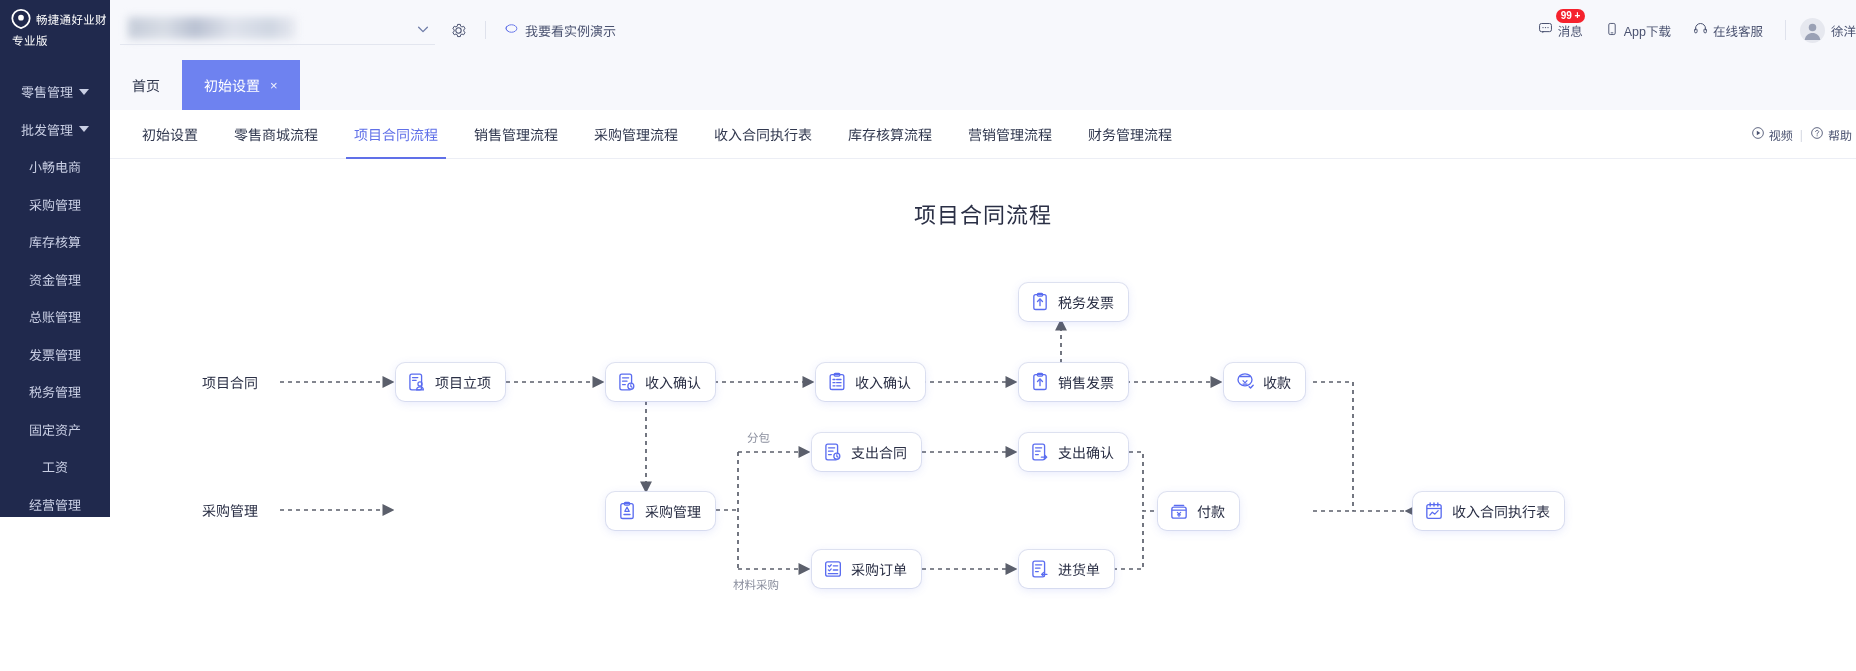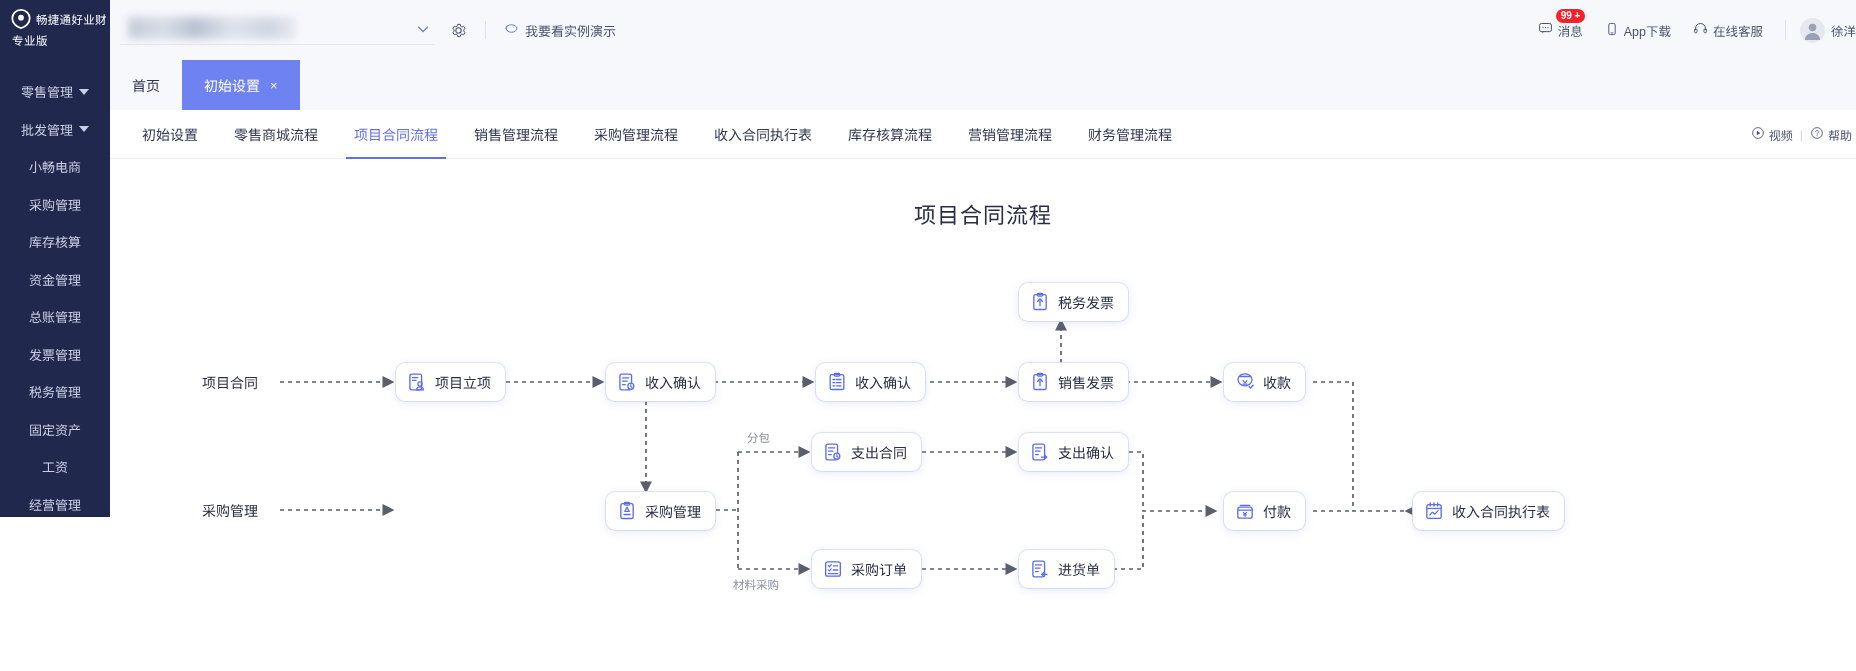--- a/index.html
+++ b/index.html
@@ -636,21 +636,21 @@
             <rect x="3.5" y="2.6" width="14" height="18.8" rx="2.2" fill="none" stroke="#5a6cf0" stroke-width="1.6"></rect>
             <line x1="6.6" y1="7" x2="14" y2="7" stroke="#5a6cf0" stroke-width="1.5" stroke-linecap="round"></line>
             <line x1="6.6" y1="11" x2="12" y2="11" stroke="#5a6cf0" stroke-width="1.5" stroke-linecap="round"></line>
             <line x1="6.6" y1="15" x2="10" y2="15" stroke="#5a6cf0" stroke-width="1.5" stroke-linecap="round"></line>
             <path d="M20.4 18.4 h-6.4 m2.3 -2.4 l-2.4 2.4 l2.4 2.4" fill="none" stroke="#5a6cf0" stroke-width="1.5" stroke-linecap="round" stroke-linejoin="round"></path>
           </svg>
         </span>
         <span>进货单</span>
       </div>
 
-      <div class="node" style="left:1114px; top:253px;text-align:right;">
+      <div class="node" style="left:1048px; top:253px;text-align:right;">
         <span class="nicon">
           <svg width="20" height="20" viewBox="0 0 24 24">
             <path d="M6.4 5.2 h11.2" stroke="#5a6cf0" stroke-width="1.7" stroke-linecap="round"></path>
             <rect x="3.4" y="7.4" width="17.2" height="13.2" rx="2.4" fill="none" stroke="#5a6cf0" stroke-width="1.6"></rect>
             <line x1="3.4" y1="11" x2="20.6" y2="11" stroke="#5a6cf0" stroke-width="1.5"></line>
             <path d="M10 13.6 L12 15.6 L14 13.6" fill="none" stroke="#5a6cf0" stroke-width="1.4" stroke-linecap="round" stroke-linejoin="round"></path>
             <line x1="10.2" y1="16.6" x2="13.8" y2="16.6" stroke="#5a6cf0" stroke-width="1.4" stroke-linecap="round"></line>
             <line x1="12" y1="15.4" x2="12" y2="18.6" stroke="#5a6cf0" stroke-width="1.4" stroke-linecap="round"></line>
           </svg>
         </span>

